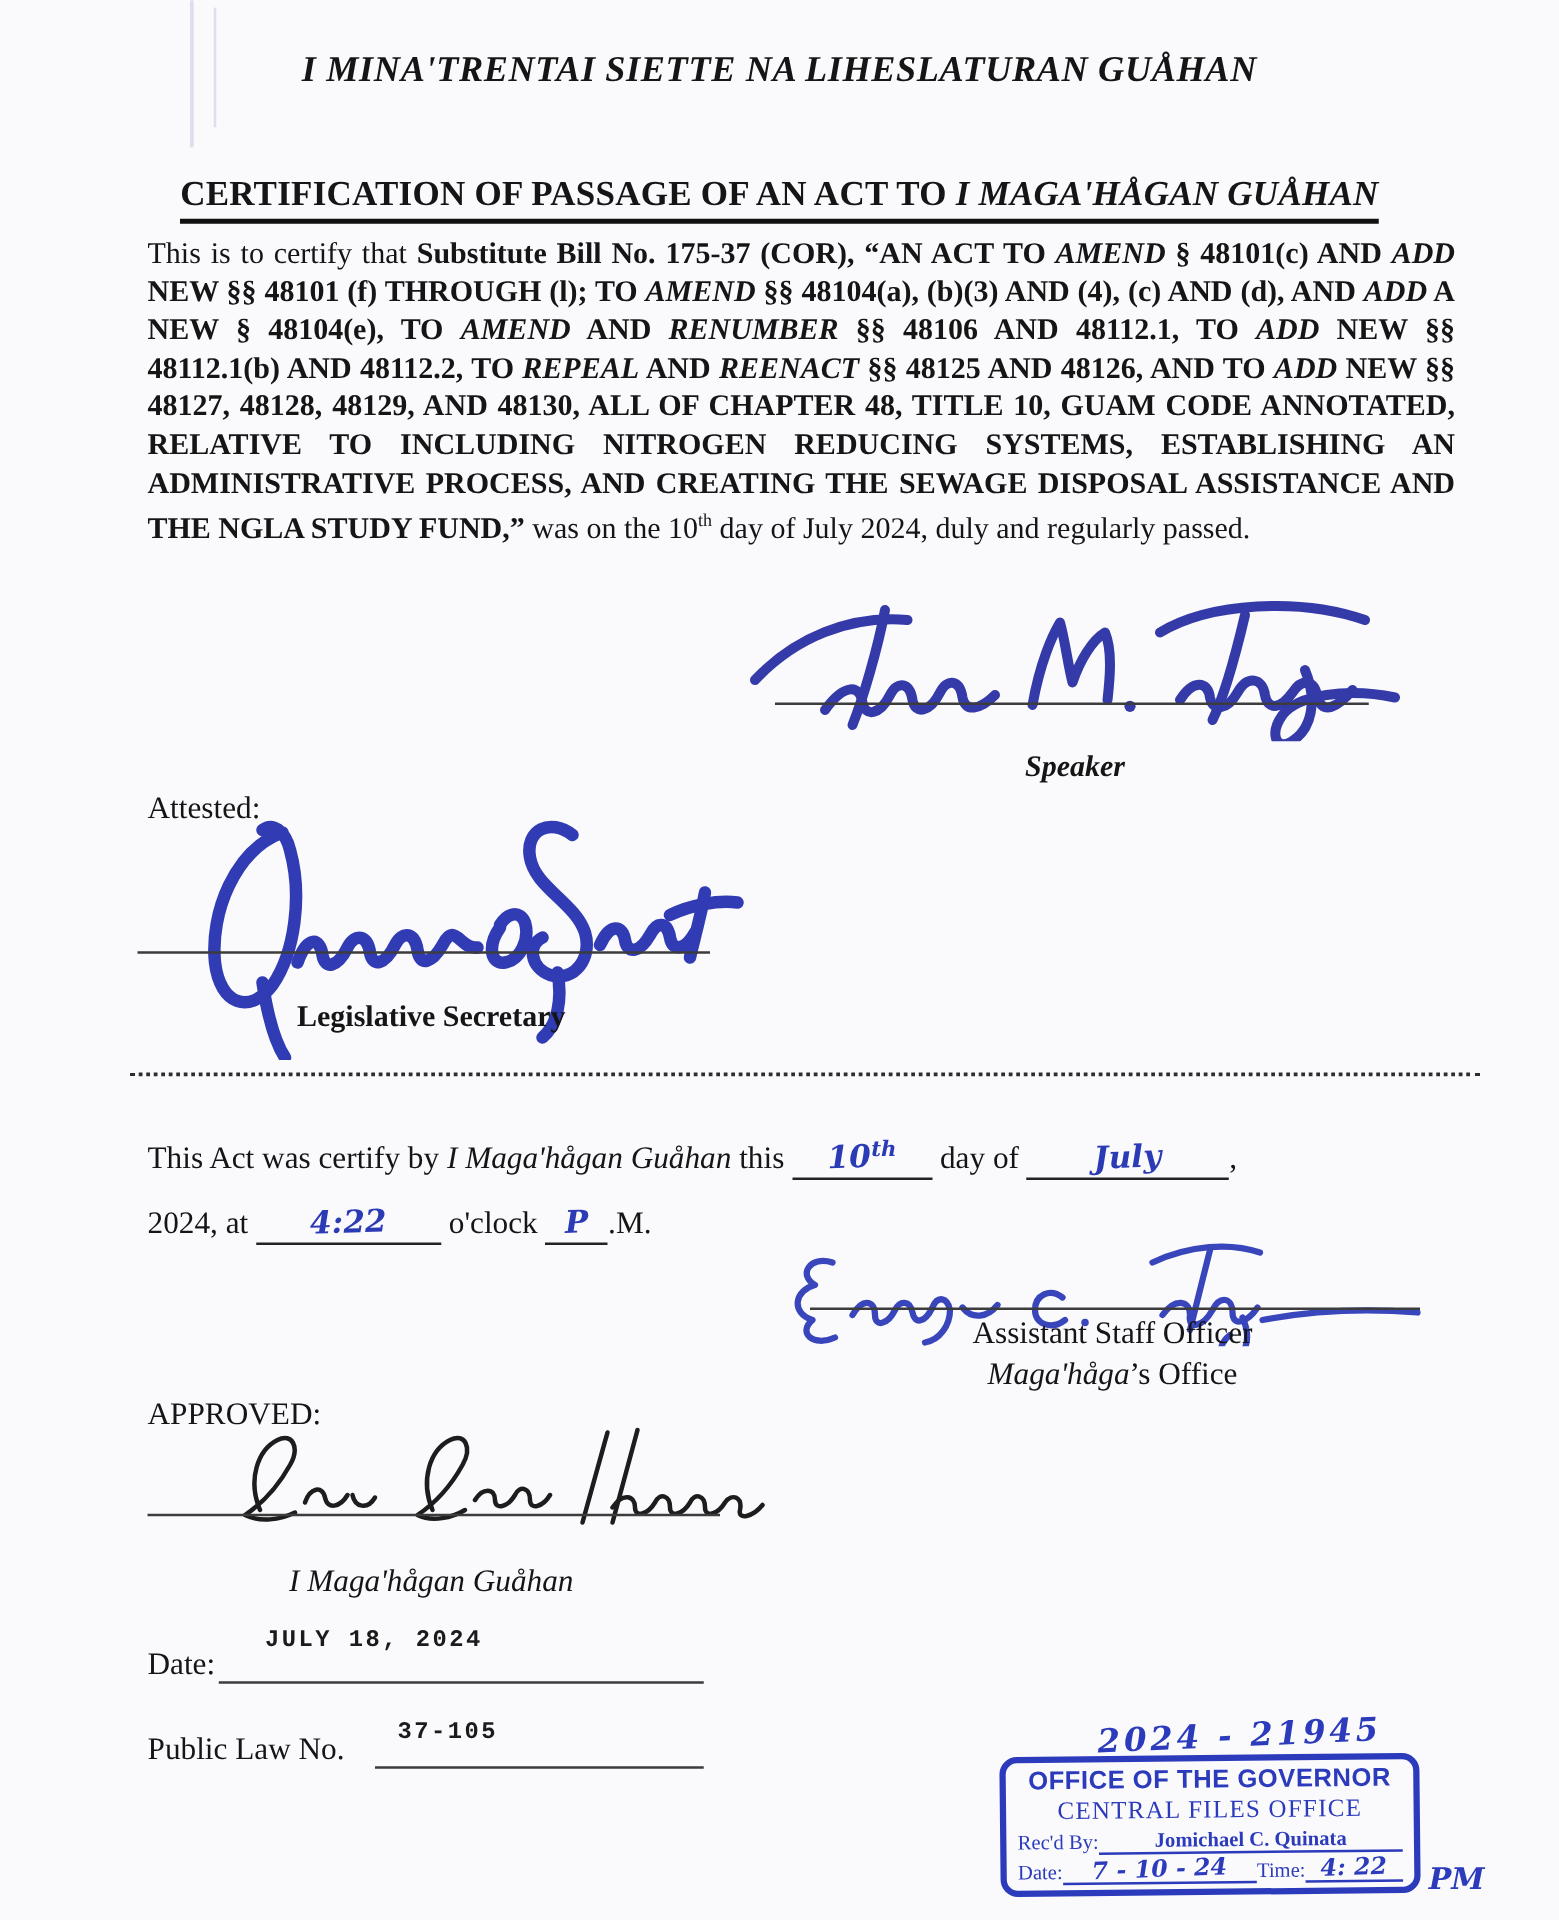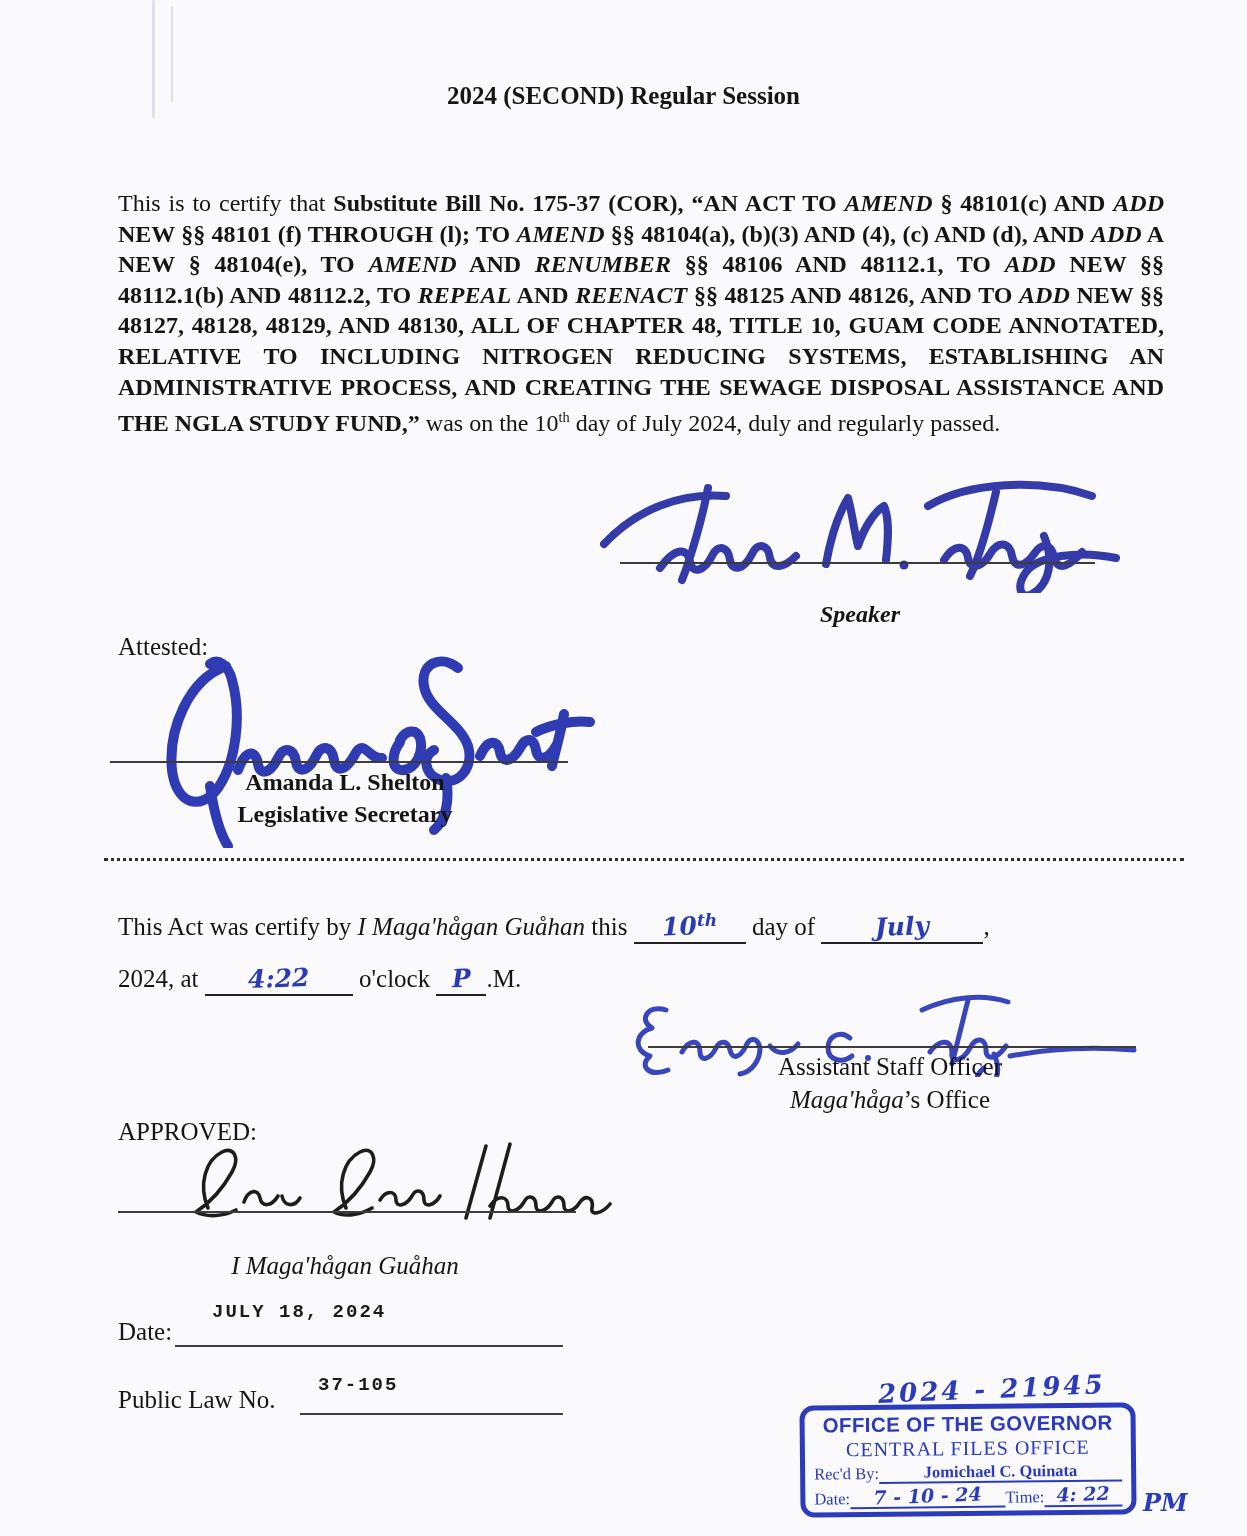--- a/index.html
+++ b/index.html
@@ -79,22 +79,25 @@
     font-style:italic;font-weight:700;font-size:24px;color:#2b3bbb;}
 </style>
 </head>
 <body>
 
 <div class="page">
 
   <div class="streak" style="left:152px;top:0;width:3px;height:118px;"></div>
   <div class="streak" style="left:171px;top:6px;width:2px;height:96px;"></div>
 
-  <div class="title2">2024 (SECOND) Regular Session</div>
-
+  <div class="title1">I MINA'TRENTAI SIETTE NA LIHESLATURAN GUÅHAN</div>
+
+  <div class="heading-wrap">
+    <div class="heading"><span>CERTIFICATION OF PASSAGE OF AN ACT TO </span><span class="it">I MAGA'HÅGAN GUÅHAN</span></div>
+  </div>
 
   <p class="paragraph"><span class="seg-n">This is to certify that </span><span class="seg-b">Substitute Bill No. 175-37 (COR), “AN ACT TO </span><span class="seg-bi">AMEND</span><span class="seg-b"> § 48101(c) AND </span><span class="seg-bi">ADD</span><span class="seg-b"> NEW §§ 48101 (f) THROUGH (l); TO </span><span class="seg-bi">AMEND</span><span class="seg-b"> §§ 48104(a), (b)(3) AND (4), (c) AND (d), AND </span><span class="seg-bi">ADD</span><span class="seg-b"> A NEW § 48104(e), TO </span><span class="seg-bi">AMEND</span><span class="seg-b"> AND </span><span class="seg-bi">RENUMBER</span><span class="seg-b"> §§ 48106 AND 48112.1, TO </span><span class="seg-bi">ADD</span><span class="seg-b"> NEW §§ 48112.1(b) AND 48112.2, TO </span><span class="seg-bi">REPEAL</span><span class="seg-b"> AND </span><span class="seg-bi">REENACT</span><span class="seg-b"> §§ 48125 AND 48126, AND TO </span><span class="seg-bi">ADD</span><span class="seg-b"> NEW §§ 48127, 48128, 48129, AND 48130, ALL OF CHAPTER 48, TITLE 10, GUAM CODE ANNOTATED, RELATIVE TO INCLUDING NITROGEN REDUCING SYSTEMS, ESTABLISHING AN ADMINISTRATIVE PROCESS, AND CREATING THE SEWAGE DISPOSAL ASSISTANCE AND THE NGLA STUDY FUND,”</span><span class="seg-n"> was on the 10</span><span class="seg-sup">th</span><span class="seg-n"> day of July 2024, duly and regularly passed.</span></p>
 
   <svg class="sig-svg" style="left:592px;top:468px;" width="540" height="125" viewBox="0 0 540 125">
     <g fill="none" stroke="#2a31a4" stroke-width="8" stroke-linecap="round" stroke-linejoin="round" opacity="0.95">
       <path d="M12,76 C44,42 88,24 134,28"></path>
       <path d="M116,20 C110,52 98,92 90,112"></path>
       <path d="M68,100 C84,78 96,80 98,94 C100,106 112,104 120,88 C126,76 136,78 138,92 C140,104 152,102 160,86 C166,74 176,76 178,90 C180,102 192,100 204,88"></path>
       <path d="M234,96 C240,62 250,40 256,30 C260,44 262,62 266,78 C272,60 282,44 292,38 C298,52 296,74 294,92"></path>
       <circle cx="312" cy="97" r="4.5" fill="#2a31a4" stroke="none"></circle>
@@ -115,21 +118,20 @@
       <path d="M110,122 C118,100 128,102 130,116 C132,128 142,126 150,110 C156,98 166,100 168,114 C170,126 180,124 188,108 C194,96 204,98 206,112 C208,126 218,122 226,108 C236,88 240,112 254,110"></path>
       <path d="M272,94 C262,108 264,124 276,122 C288,120 296,104 292,90 C288,80 278,82 272,92"></path>
       <path d="M330,20 C312,6 292,16 296,38 C300,62 332,74 340,98 C346,118 332,138 312,132 C296,126 294,108 306,102"></path>
       <path d="M318,130 C322,152 318,172 306,182"></path>
       <path d="M352,108 C360,90 370,92 372,104 C374,116 384,114 392,100 C398,88 406,90 408,102 C410,114 420,112 428,98"></path>
       <path d="M436,66 C432,88 426,108 424,118"></path>
       <path d="M408,84 C424,76 446,72 462,74"></path>
     </g>
   </svg>
   <div class="sigline" style="left:110px;top:761px;width:458px;"></div>
-  <div class="under-name" style="left:135px;top:769px;width:420px;">Amanda L. Shelton</div>
   <div class="under-role" style="left:135px;top:801px;width:420px;">Legislative Secretary</div>
 
   <div class="dotted-divider"></div>
 
   <p class="received">
     <span>This Act was certify by </span><span class="it">I Maga'hågan Guåhan</span><span> this </span>
     <span class="blank w-day"><span class="hand">10</span><span class="hand-sup">th</span></span>
     <span> day of </span>
     <span class="blank w-month"><span class="hand">July</span></span><span>,</span>
     <br>

